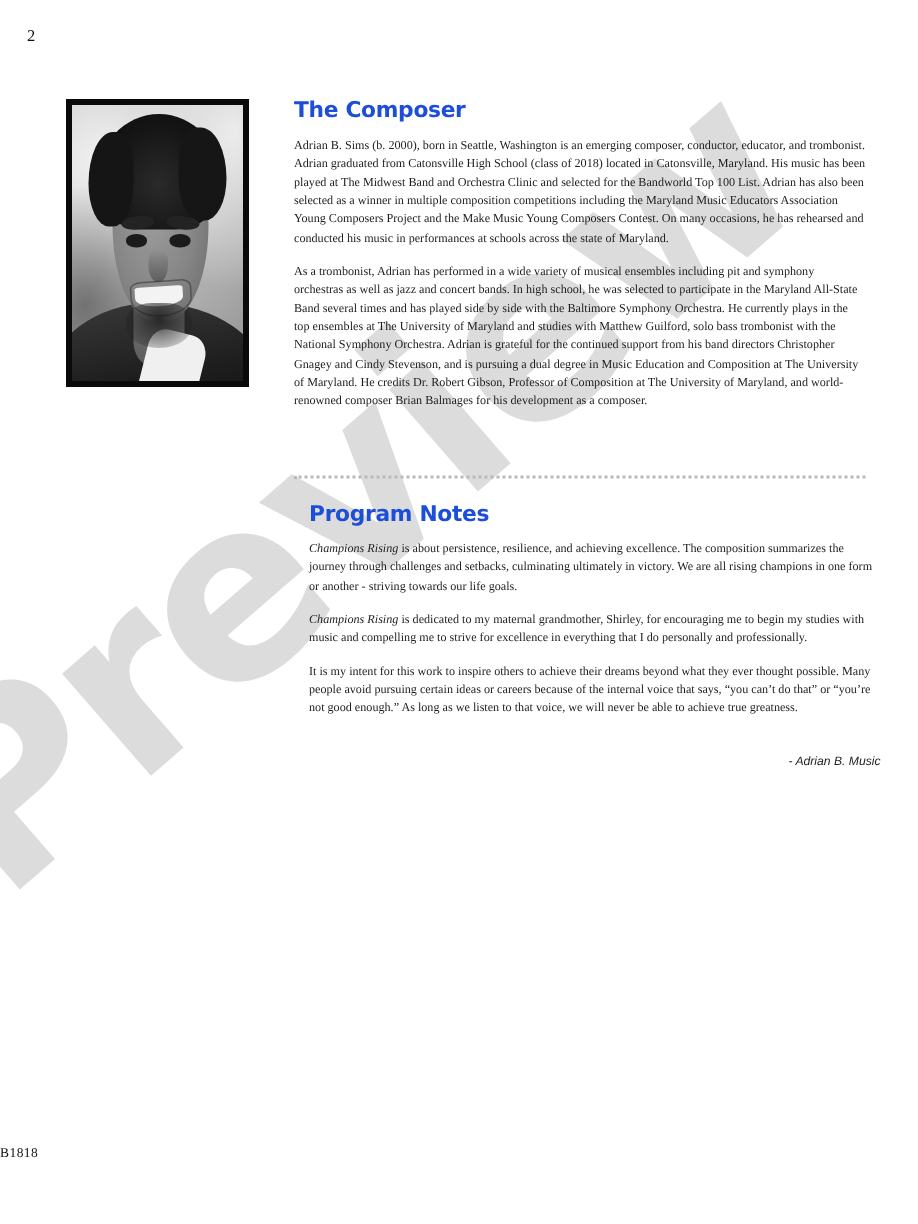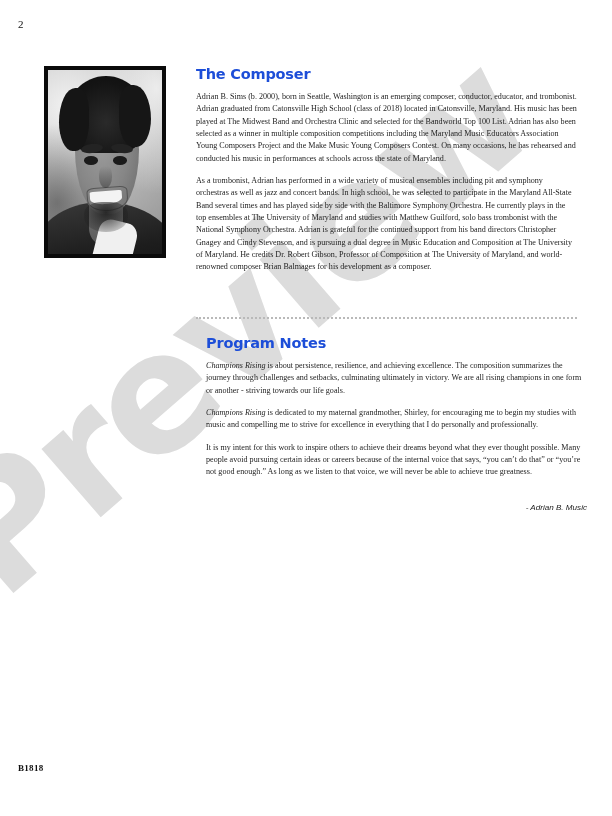--- a/index.html
+++ b/index.html
@@ -261,28 +261,27 @@
     margin-top: 24px;
     text-align: right;
     font-size: 8.1px;
     font-style: italic;
     color: #1d1d1d;
   }
 
   
   #footer-code {
     position: absolute;
-    left: 18px;
+    left: 0;
     top: 763px;
     font-family: "Liberation Serif", serif;
     font-size: 9px;
     letter-spacing: 0.3px;
     color: #111111;
     z-index: 20;
-    font-weight: bold;
   }
 </style>
 </head>
 <body>
 
 <div id="page">
 
   <div id="watermark">
     <div id="watermark-text">Preview</div>
   </div>

